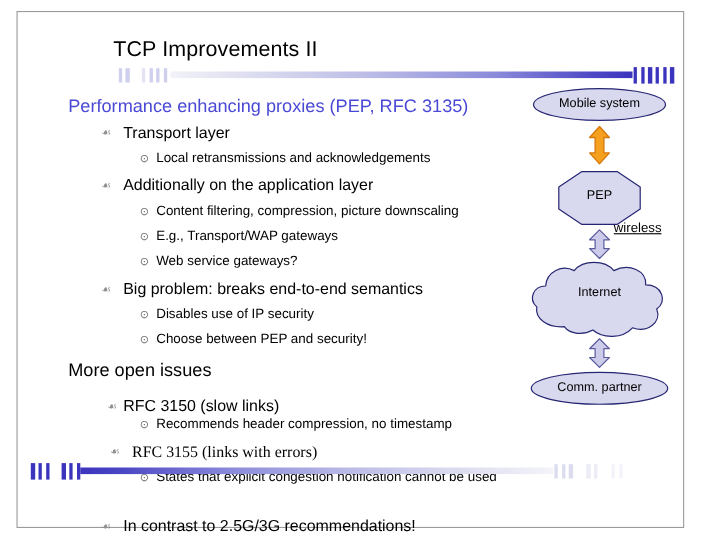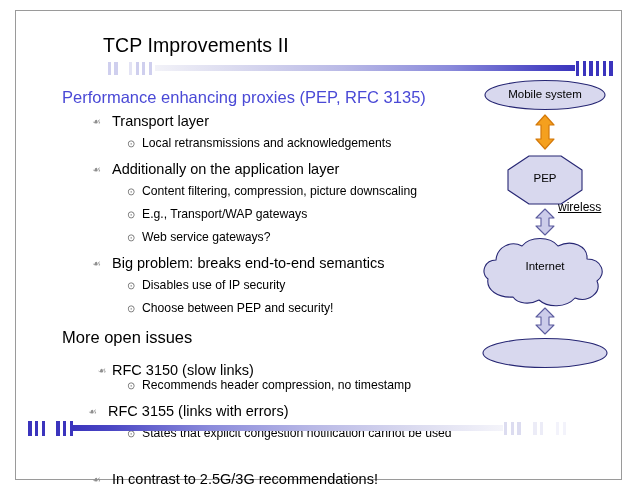--- a/index.html
+++ b/index.html
@@ -239,21 +239,21 @@
       <div class="line lvl2" style="left: 92px; top: 161px;"><span class="bl">☙</span><span>Additionally on the application layer</span></div>
       <div class="line lvl3" style="left: 127px; top: 184px;"><span class="bl">⊙</span><span>Content filtering, compression, picture downscaling</span></div>
       <div class="line lvl3" style="left: 127px; top: 207px;"><span class="bl">⊙</span><span>E.g., Transport/WAP gateways</span></div>
       <div class="line lvl3" style="left: 127px; top: 230px;"><span class="bl">⊙</span><span>Web service gateways?</span></div>
       <div class="line lvl2" style="left: 92px; top: 255px;"><span class="bl">☙</span><span>Big problem: breaks end-to-end semantics</span></div>
       <div class="line lvl3" style="left: 127px; top: 278px;"><span class="bl">⊙</span><span>Disables use of IP security</span></div>
       <div class="line lvl3" style="left: 127px; top: 301px;"><span class="bl">⊙</span><span>Choose between PEP and security!</span></div>
       <div class="line lvl1" style="left: 62px; top: 328px;"><span>More open issues</span></div>
       <div class="line lvl2" style="left: 92px; top: 362px; text-align: center;"><span class="bl">☙</span><span>RFC 3150 (slow links)</span></div>
       <div class="line lvl3" style="left: 127px; top: 378px;"><span class="bl">⊙</span><span>Recommends header compression, no timestamp</span></div>
-      <div class="line lvl2" style="left: 88px; top: 403px;"><span class="bl">☙</span><span>RFC 3155 (links with errors)</span></div>
+      <div class="line lvl2" style="left: 100px; top: 403px; font-family: Liberation Serif, serif;"><span class="bl">☙</span><span>RFC 3155 (links with errors)</span></div>
       <div class="line lvl3" style="left: 127px; top: 426px;"><span class="bl">⊙</span><span>States that explicit congestion notification cannot be used</span></div>
       <div class="line lvl2" style="left: 92px; top: 451px; margin-top: 20px;"><span class="bl">☙</span><span>In contrast to 2.5G/3G recommendations!</span></div>
     </div>
 
   <div class="deco-bot">
     <div class="ticks-left">
       <i></i>
         <i></i>
         <i></i>
         <i class="sp"></i>
@@ -310,15 +310,16 @@
     </svg>
     <div class="shape-label" style="top:182px;">Internet</div>
 
     <svg width="24" height="28" style="position:absolute;left:63px;top:229px;">
       <polygon points="12,1 21,10 16,10 16,18 21,18 12,27 3,18 8,18 8,10 3,10" fill="#ccccea" stroke="#5b5b9e" stroke-width="1.1" stroke-linejoin="round"></polygon>
     </svg>
 
     <svg width="150" height="34" style="position:absolute;left:0;top:258px;">
       <ellipse cx="75" cy="17" rx="62" ry="14.5" fill="#d8d8ee" stroke="#262673" stroke-width="1.1"></ellipse>
     </svg>
+    <div class="shape-label" style="top:268px;">Comm. partner</div>
 
   </div>
 </div>
 
 </body></html>

